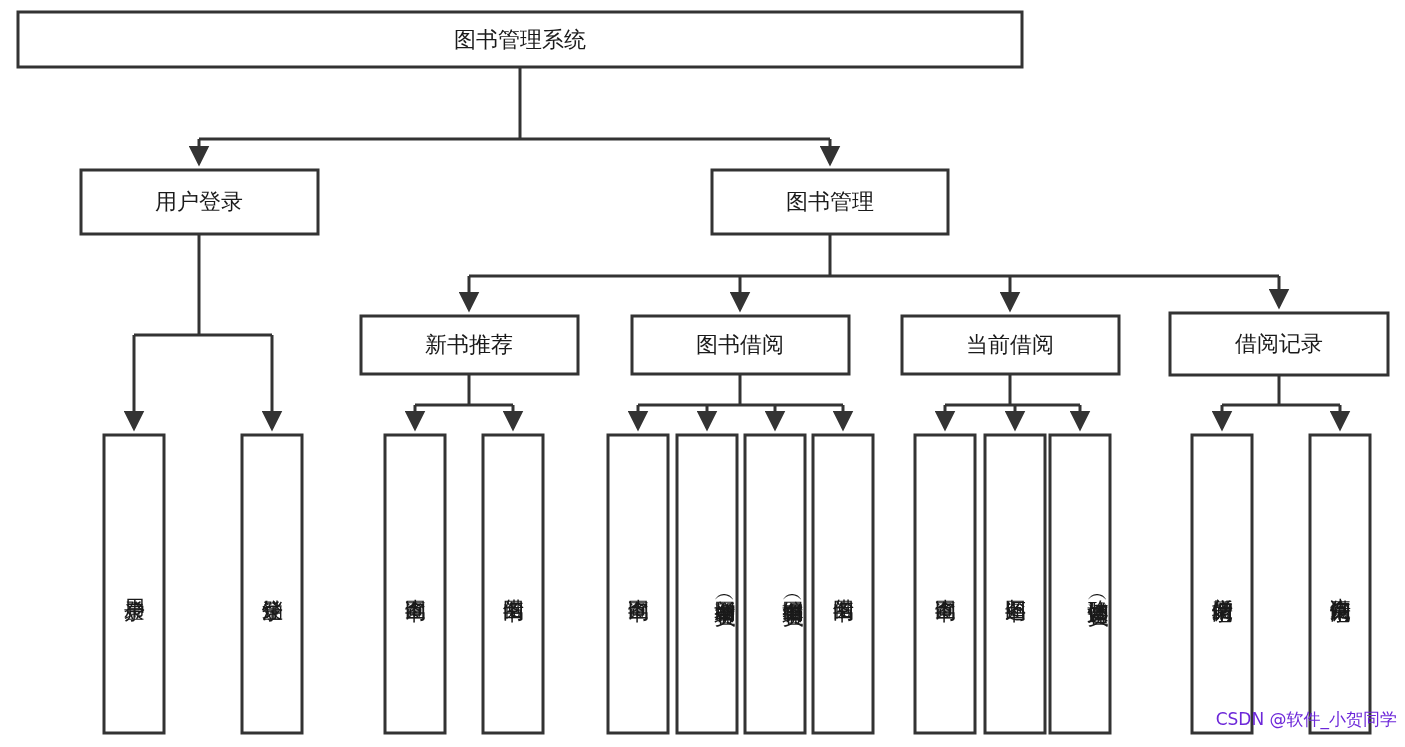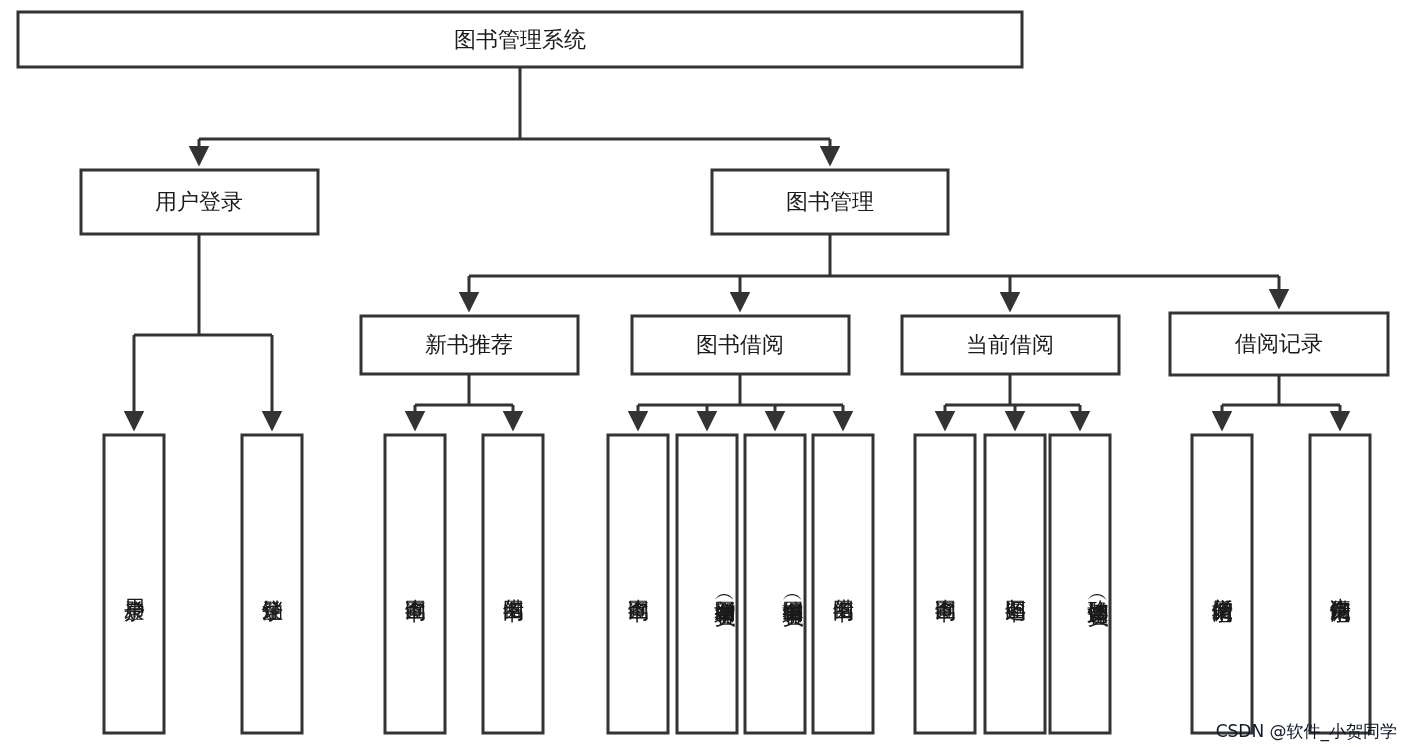--- a/index.html
+++ b/index.html
@@ -20,23 +20,23 @@
     writing-mode:vertical-rl;
     text-orientation:upright;
     font-family:"DejaVu Sans","Liberation Sans",sans-serif;
     font-size:21px;line-height:1.18;color:#1a1a1a;
     letter-spacing:1px;
     display:flex;align-items:center;justify-content:center;
     white-space:nowrap;
     pointer-events:none;
   }
   .watermark{
-    position:absolute;right:8px;bottom:4px;
+    position:absolute;right:8px;bottom:16px;
     font-family:"DejaVu Sans","Liberation Sans",sans-serif;
-    font-size:17px;color:#0f172a;white-space:nowrap;text-align:center;
+    font-size:17px;color:#6d28d9;white-space:nowrap;text-align:center;
   }
 </style>
 </head>
 <body>
 
 <div id="diagram-root">
 
   <svg id="tree" viewBox="0 0 1405 747">
     <defs>
       <marker id="arrow" viewBox="0 0 12 12" refX="10" refY="6" markerWidth="7" markerHeight="7" orient="auto-start-reverse">

